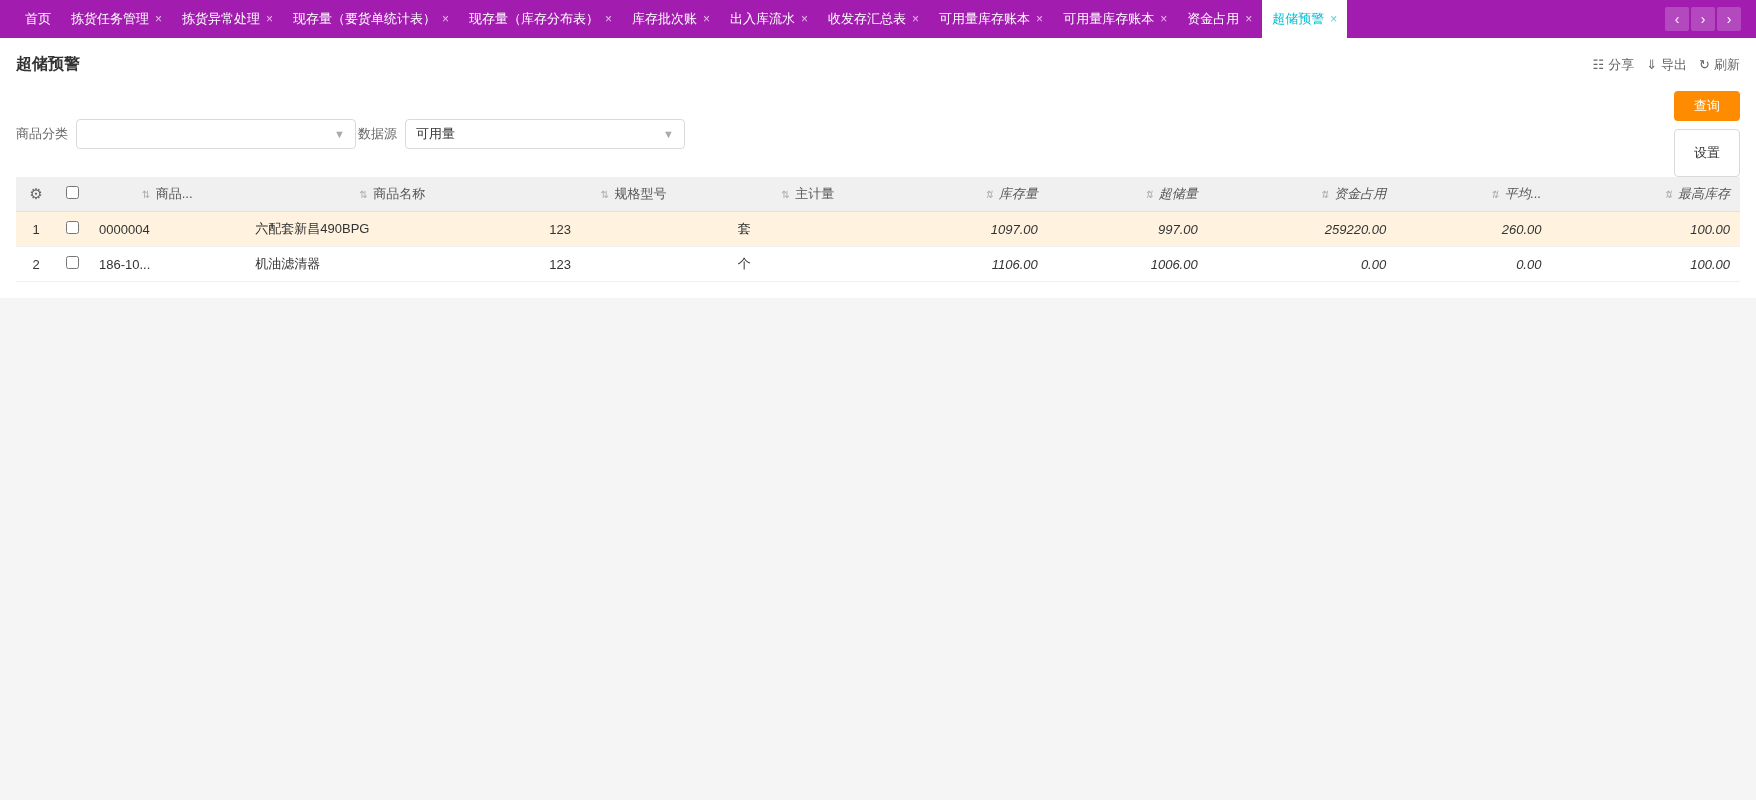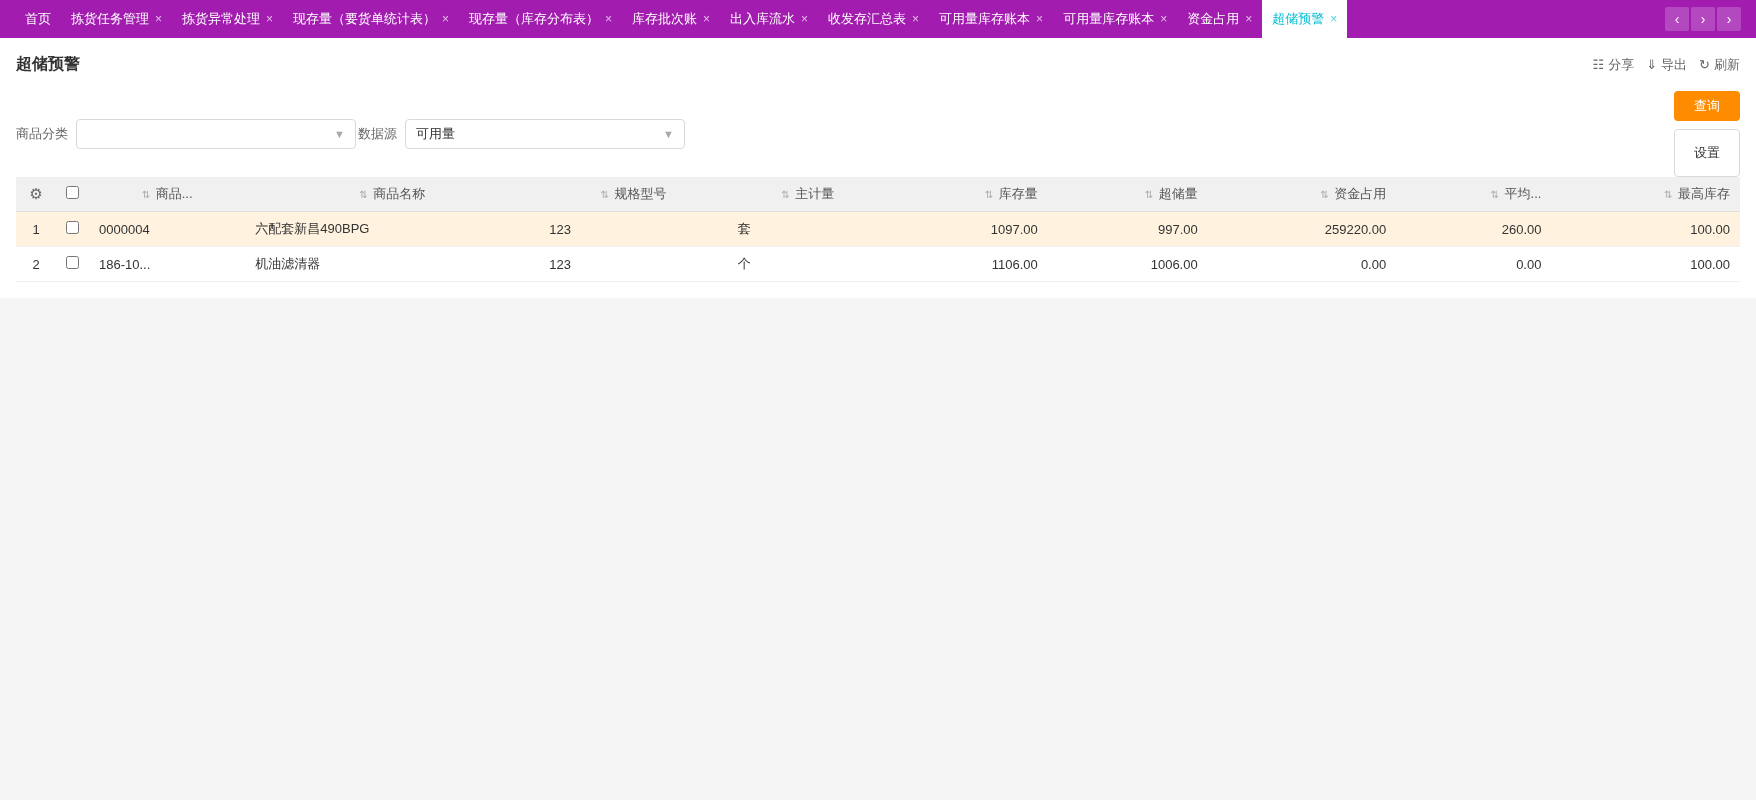--- a/index.html
+++ b/index.html
@@ -163,21 +163,21 @@
     }
     .data-table tbody tr {
       border-bottom: 1px solid #f0f0f0;
     }
     .data-table tbody tr.highlighted { background: #fff3e0; }
     .data-table tbody td {
       padding: 8px 10px;
       color: #333;
     }
     .data-table .center { text-align: center; }
-    .data-table .num { text-align: right; }
+    .data-table .num { text-align: right; font-style: italic; }
 
     
     input[type="checkbox"] { cursor: pointer; }
 
     
     .gear-icon { font-size: 15px; color: #666; cursor: pointer; }
   </style>
 </head>
 <body>
 

